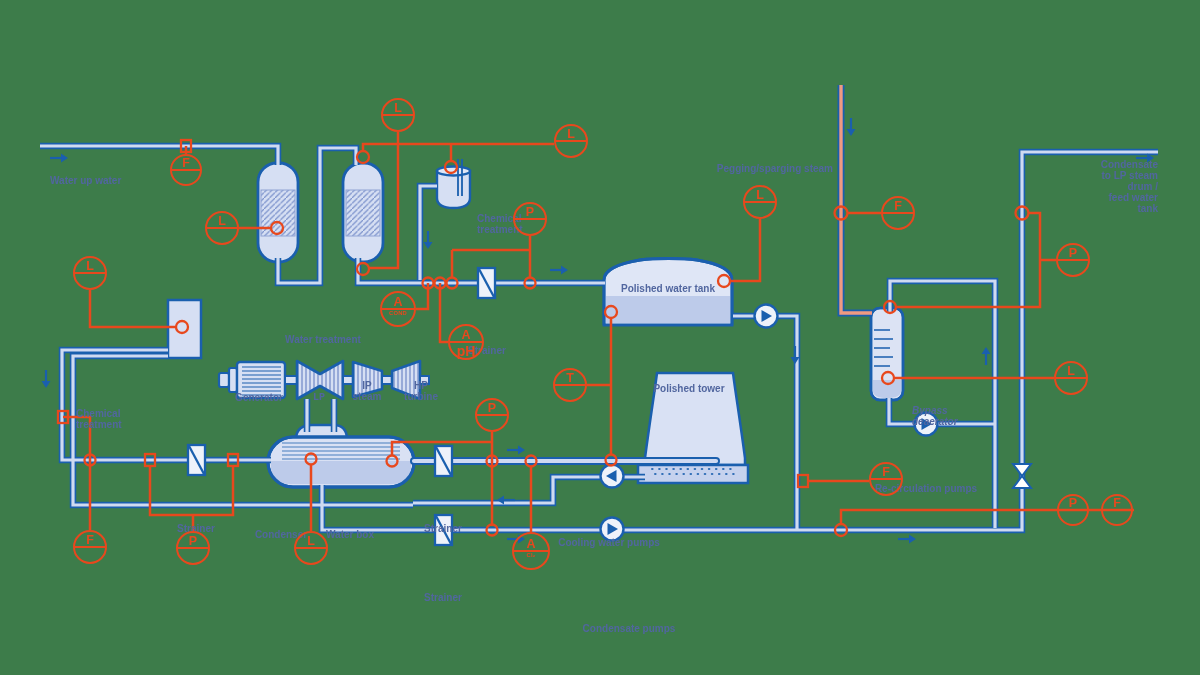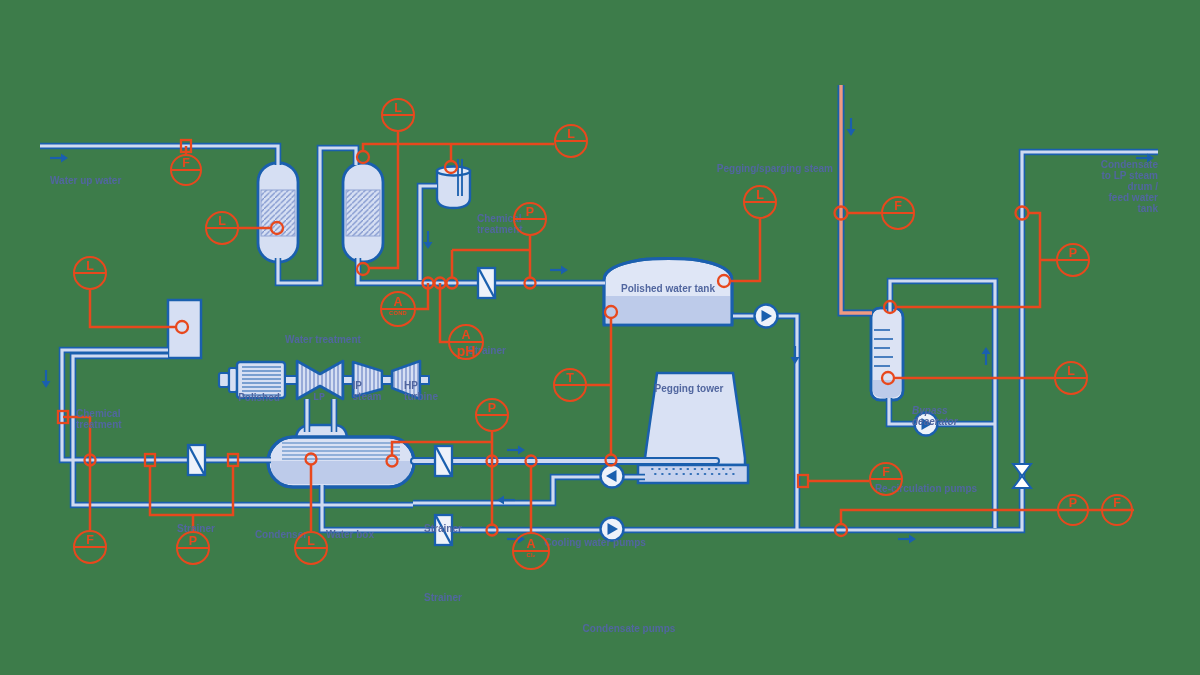--- a/index.html
+++ b/index.html
@@ -5,21 +5,21 @@
   :root{
     --bg:#3d7c4a; --blue:#1a5fae; --core:#cfdaf1; --vessel:#d6dff3;
     --water:#bdcbea; --steam:#f09a82; --orange:#e8481d; --label:#51669f;
   }
   html,body{margin:0;padding:0;background:#2f5f3a;}
   #stage{position:relative;width:1200px;height:675px;background:var(--bg);
     overflow:hidden;font-family:"Liberation Sans","DejaVu Sans",sans-serif;}
   #diagram{position:absolute;left:0;top:0;}
   .lbl{position:absolute;font-size:10px;font-weight:700;color:var(--label);
     line-height:11px;white-space:pre-line;margin-top:48px;}
-  .lbl.center{transform:translateX(-50%);text-align:left;}
+  .lbl.center{transform:translateX(-50%);text-align:center;}
   .lbl.right{transform:translateX(-100%);text-align:right;}
   .bubble{position:absolute;box-sizing:border-box;border:2.6px solid var(--orange);
     border-radius:50%;}
   .bubble .chord{position:absolute;left:0;right:0;top:50%;margin-top:-1.1px;
     border-top:2.2px solid var(--orange);}
   .bubble .letter{position:absolute;left:0;width:100%;bottom:50%;margin-bottom:1px;
     text-align:center;font-size:12.5px;font-weight:700;color:var(--orange);line-height:1;}
   .bubble .sub{position:absolute;left:0;width:100%;top:50%;margin-top:2px;
     text-align:center;font-size:14px;font-weight:700;color:var(--orange);line-height:1;}
   .bubble .sub.small{font-size:5.8px;letter-spacing:.2px;}
@@ -283,35 +283,35 @@
       </g>
 </svg>
 
 <div id="labels-layer">
       <div class="lbl left" style="left: 50px; top: 127px;">Water up water</div>
       <div class="lbl center" style="left: 323px; top: 286px;">Water treatment</div>
       <div class="lbl left" style="left: 477px; top: 165px;">Chemical
 treatment</div>
       <div class="lbl left" style="left: 76px; top: 360px;">Chemical
 treatment</div>
-      <div class="lbl center" style="left: 259px; top: 344px;">Polished</div>
+      <div class="lbl center" style="left: 259px; top: 344px;">Generator</div>
       <div class="lbl center" style="left: 319px; top: 344px; font-family: Liberation Mono, monospace;">LP</div>
       <div class="lbl center" style="left: 367px; top: 332px;">IP
 steam</div>
       <div class="lbl center" style="left: 421px; top: 332px;">HP
 turbine</div>
       <div class="lbl center" style="left: 668px; top: 235px;">Polished water tank</div>
-      <div class="lbl center" style="left: 689px; top: 335px;">Pegging tower</div>
+      <div class="lbl center" style="left: 689px; top: 335px;">Polished tower</div>
       <div class="lbl center" style="left: 281px; top: 481px;">Condenser</div>
       <div class="lbl center" style="left: 350px; top: 481px;">Water box</div>
       <div class="lbl center" style="left: 487px; top: 297px;">Strainer</div>
       <div class="lbl center" style="left: 196px; top: 475px;">Strainer</div>
       <div class="lbl center" style="left: 443px; top: 475px;">Strainer</div>
       <div class="lbl center" style="left: 443px; top: 544px;">Strainer</div>
-      <div class="lbl center" style="left: 595px; top: 489px;">Cooling water pumps</div>
+      <div class="lbl center" style="left: 609px; top: 489px;">Cooling water pumps</div>
       <div class="lbl center" style="left: 629px; top: 575px;">Condensate pumps</div>
       <div class="lbl center" style="left: 926px; top: 435px;">Re-circulation pumps</div>
       <div class="lbl left" style="left: 912px; top: 357px; font-style: italic;">Bypass
 deaerator</div>
       <div class="lbl right" style="left: 833px; top: 115px;">Pegging/sparging steam</div>
       <div class="lbl right" style="left: 1158px; top: 111px;">Condensate to LP steam drum /
 feed water tank</div>
     </div>
 <div id="instr-layer">
       <div class="bubble" style="left: 170px; top: 154px; width: 32px; height: 32px;">

